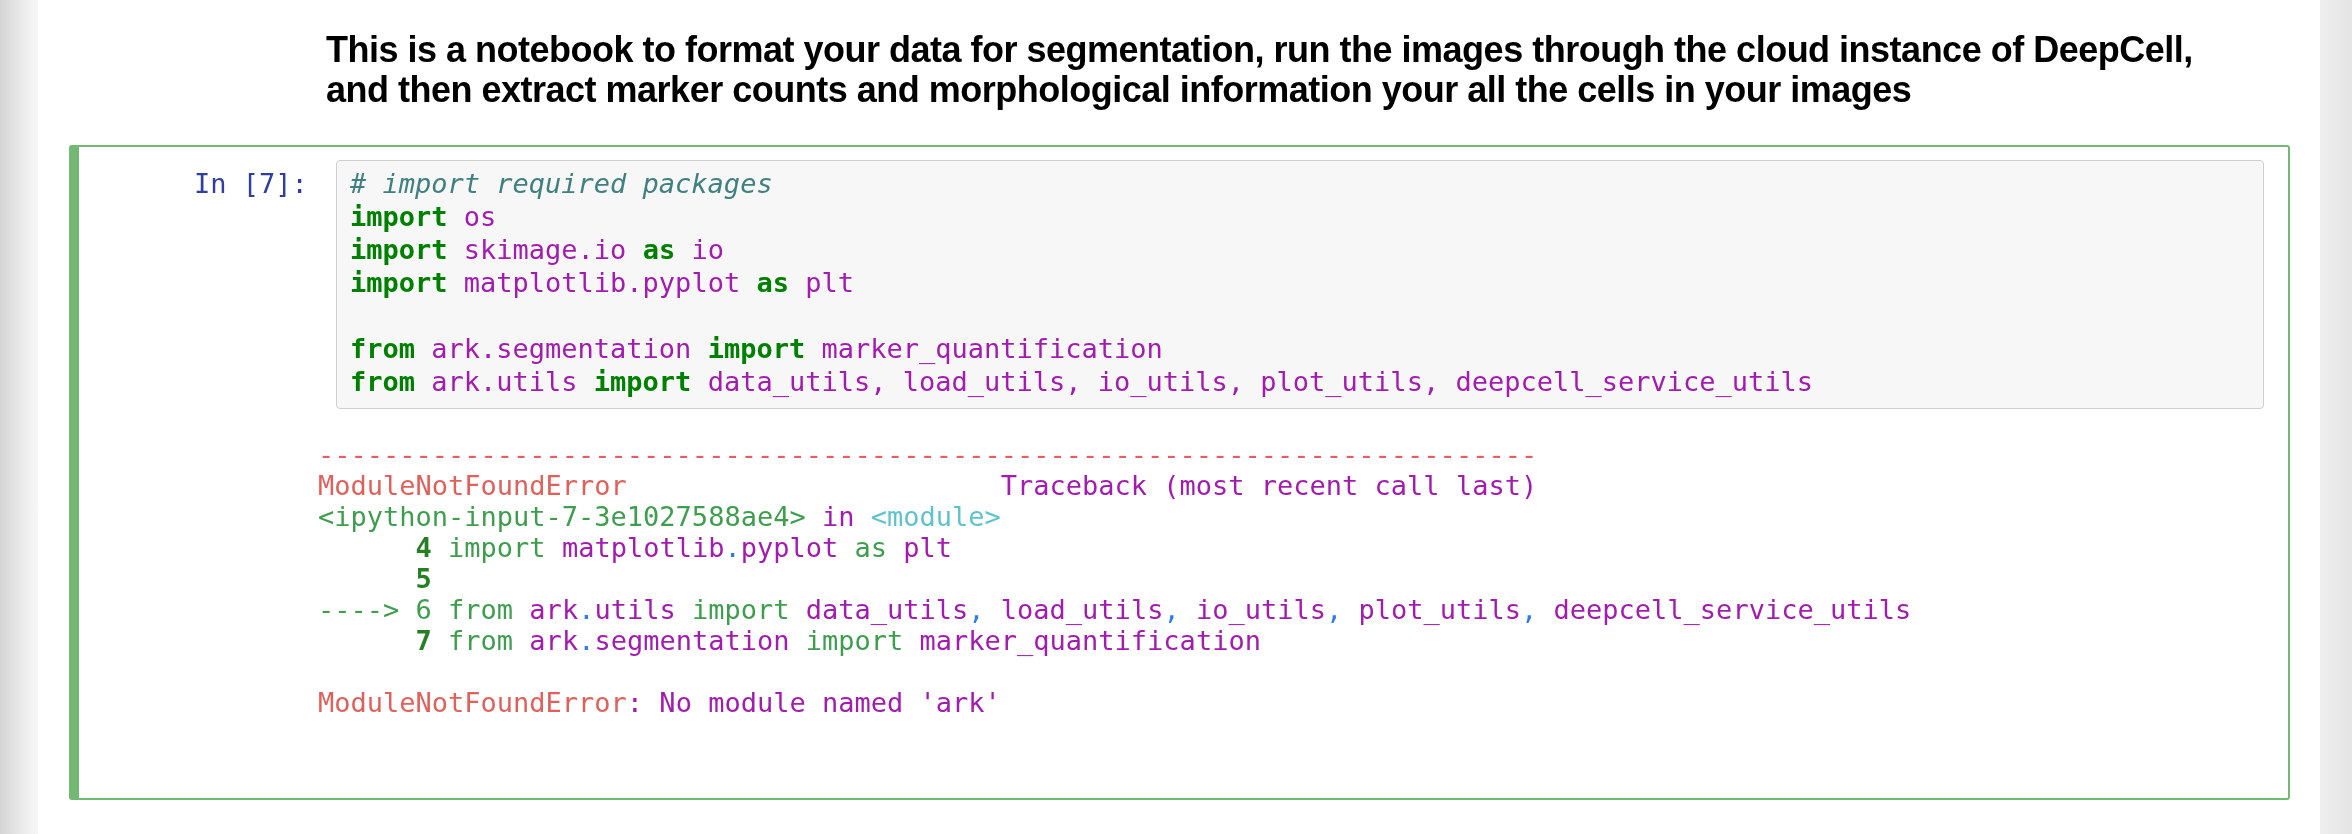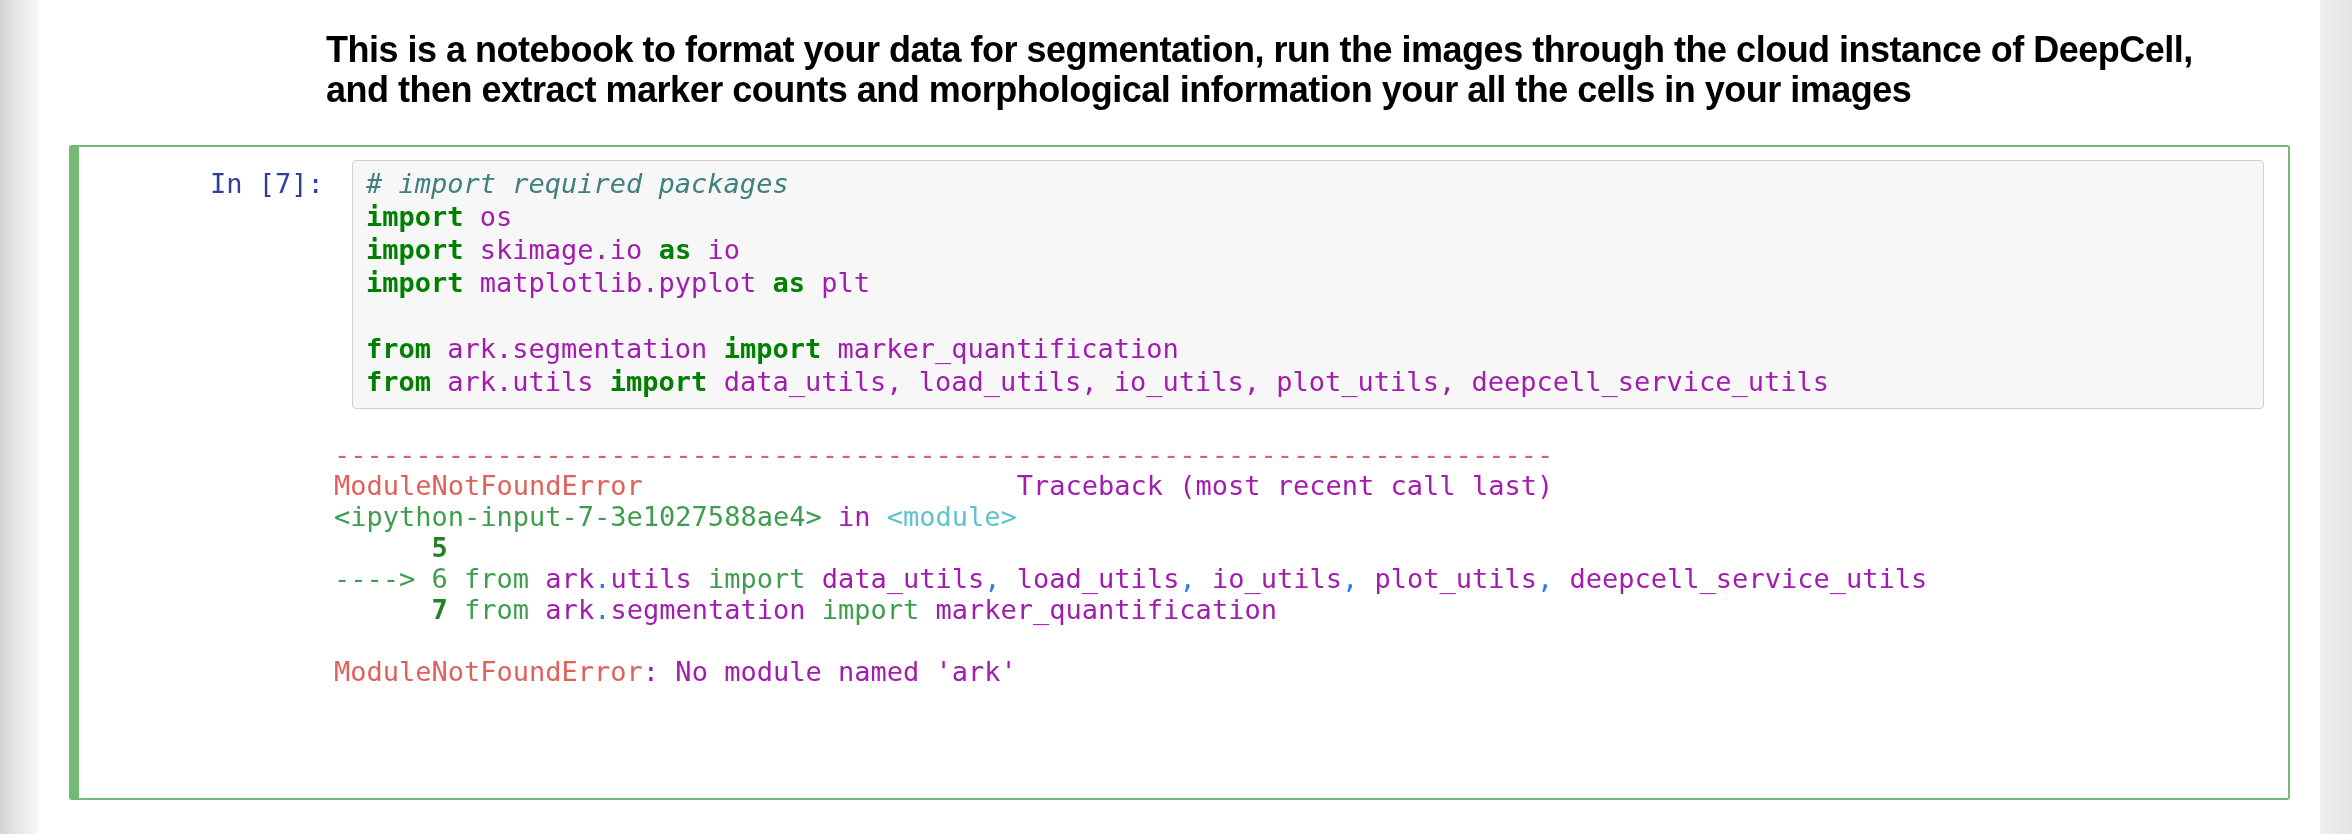--- a/index.html
+++ b/index.html
@@ -19,21 +19,20 @@
     position:absolute; left:326px; top:30px;
     font-size:36px; font-weight:bold; color:#000;
     line-height:40px; letter-spacing:-0.5px; white-space:nowrap;
   }
   .code-cell {
     position:absolute; left:69px; top:145px; width:2221px; height:655px;
     box-sizing:border-box; background:#fff;
     border:2px solid var(--cell-border, #73b973);
     border-left:10px solid var(--cell-border, #73b973);
     border-radius:3px;
-    padding-left:16px;
   }
   .input-row { display:flex; align-items:flex-start; margin-top:13px; }
   .prompt {
     flex:none; width:257px; box-sizing:border-box; text-align:right;
     padding-right:12px; padding-top:7px;
     font-family:"DejaVu Sans Mono","Liberation Mono",monospace;
     font-size:27px; line-height:33px; white-space:pre;
     color:var(--prompt-blue, #303f9f);
   }
   .input-box {
@@ -84,19 +83,20 @@
         <div class="code-line"><span class="seg-kw">import</span><span class="seg-plain"> matplotlib.pyplot </span><span class="seg-kw">as</span><span class="seg-plain"> plt</span></div>
         <div class="code-line"><span class="seg-plain"></span></div>
         <div class="code-line"><span class="seg-kw">from</span><span class="seg-plain"> ark.segmentation </span><span class="seg-kw">import</span><span class="seg-plain"> marker_quantification</span></div>
         <div class="code-line"><span class="seg-kw">from</span><span class="seg-plain"> ark.utils </span><span class="seg-kw">import</span><span class="seg-plain"> data_utils, load_utils, io_utils, plot_utils, deepcell_service_utils</span></div>
       </div>
   </div>
   <div class="output">
       <div class="code-line"><span class="seg-red">---------------------------------------------------------------------------</span></div>
       <div class="code-line"><span class="seg-red">ModuleNotFoundError</span><span class="seg-plain">                       </span><span class="seg-plain">Traceback (most recent call last)</span></div>
       <div class="code-line"><span class="seg-green">&lt;ipython-input-7-3e1027588ae4&gt;</span><span class="seg-plain"> in </span><span class="seg-cyan">&lt;module&gt;</span></div>
+      <div class="code-line"><span class="seg-plain">      </span><span class="seg-greenb">4</span><span class="seg-plain"> </span><span class="seg-green">import</span><span class="seg-plain"> matplotlib</span><span class="seg-blue">.</span><span class="seg-plain">pyplot </span><span class="seg-green">as</span><span class="seg-plain"> plt</span></div>
       <div class="code-line"><span class="seg-plain">      </span><span class="seg-greenb">5</span></div>
       <div class="code-line"><span class="seg-green">----&gt; </span><span class="seg-green">6</span><span class="seg-plain"> </span><span class="seg-green">from</span><span class="seg-plain"> ark</span><span class="seg-blue">.</span><span class="seg-plain">utils </span><span class="seg-green">import</span><span class="seg-plain"> data_utils</span><span class="seg-blue">,</span><span class="seg-plain"> load_utils</span><span class="seg-blue">,</span><span class="seg-plain"> io_utils</span><span class="seg-blue">,</span><span class="seg-plain"> plot_utils</span><span class="seg-blue">,</span><span class="seg-plain"> deepcell_service_utils</span></div>
       <div class="code-line"><span class="seg-plain">      </span><span class="seg-greenb">7</span><span class="seg-plain"> </span><span class="seg-green">from</span><span class="seg-plain"> ark</span><span class="seg-blue">.</span><span class="seg-plain">segmentation </span><span class="seg-green">import</span><span class="seg-plain"> marker_quantification</span></div>
       <div class="code-line"><span class="seg-plain"></span></div>
       <div class="code-line"><span class="seg-red">ModuleNotFoundError</span><span class="seg-plain">: No module named 'ark'</span></div>
     </div>
 </div>
 
 </body></html>

